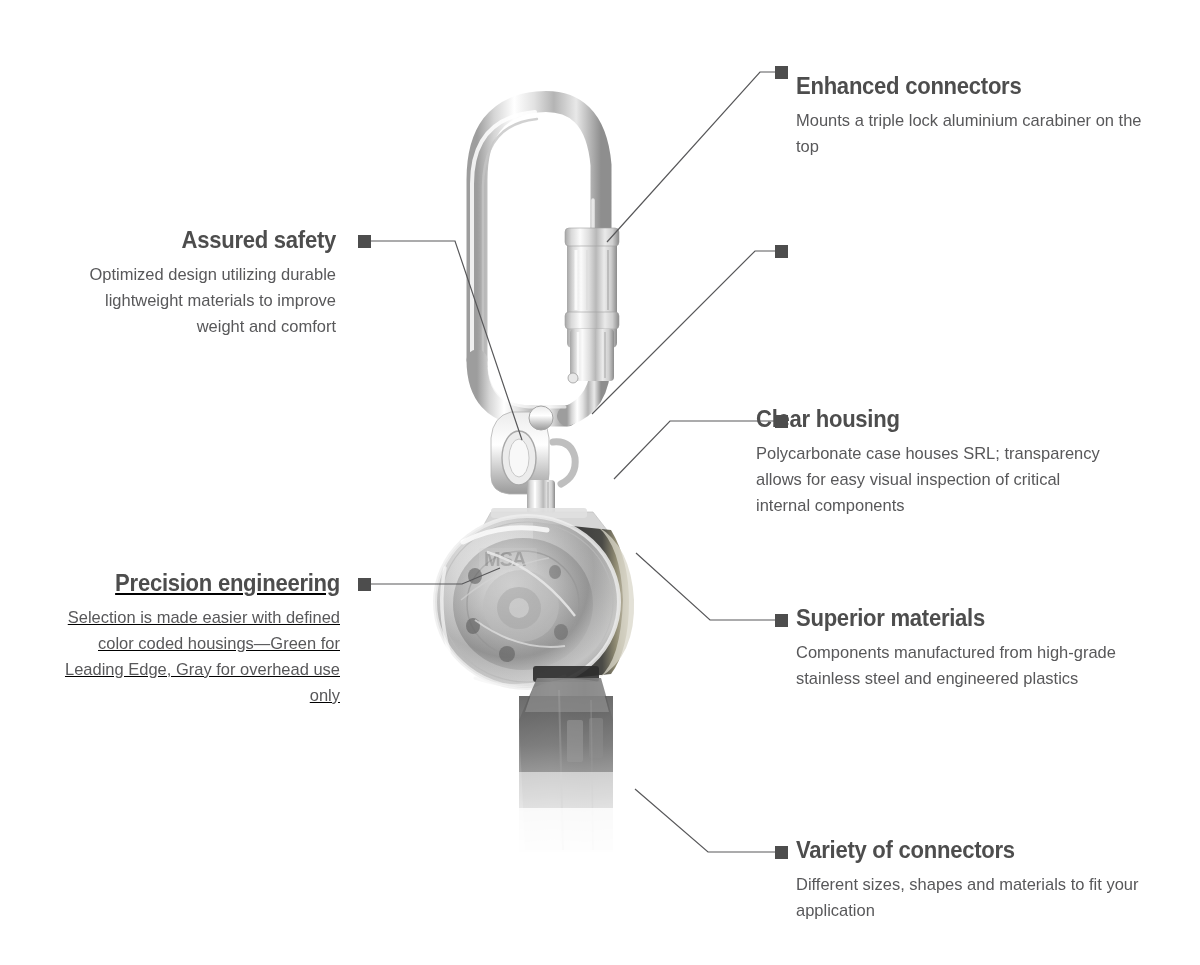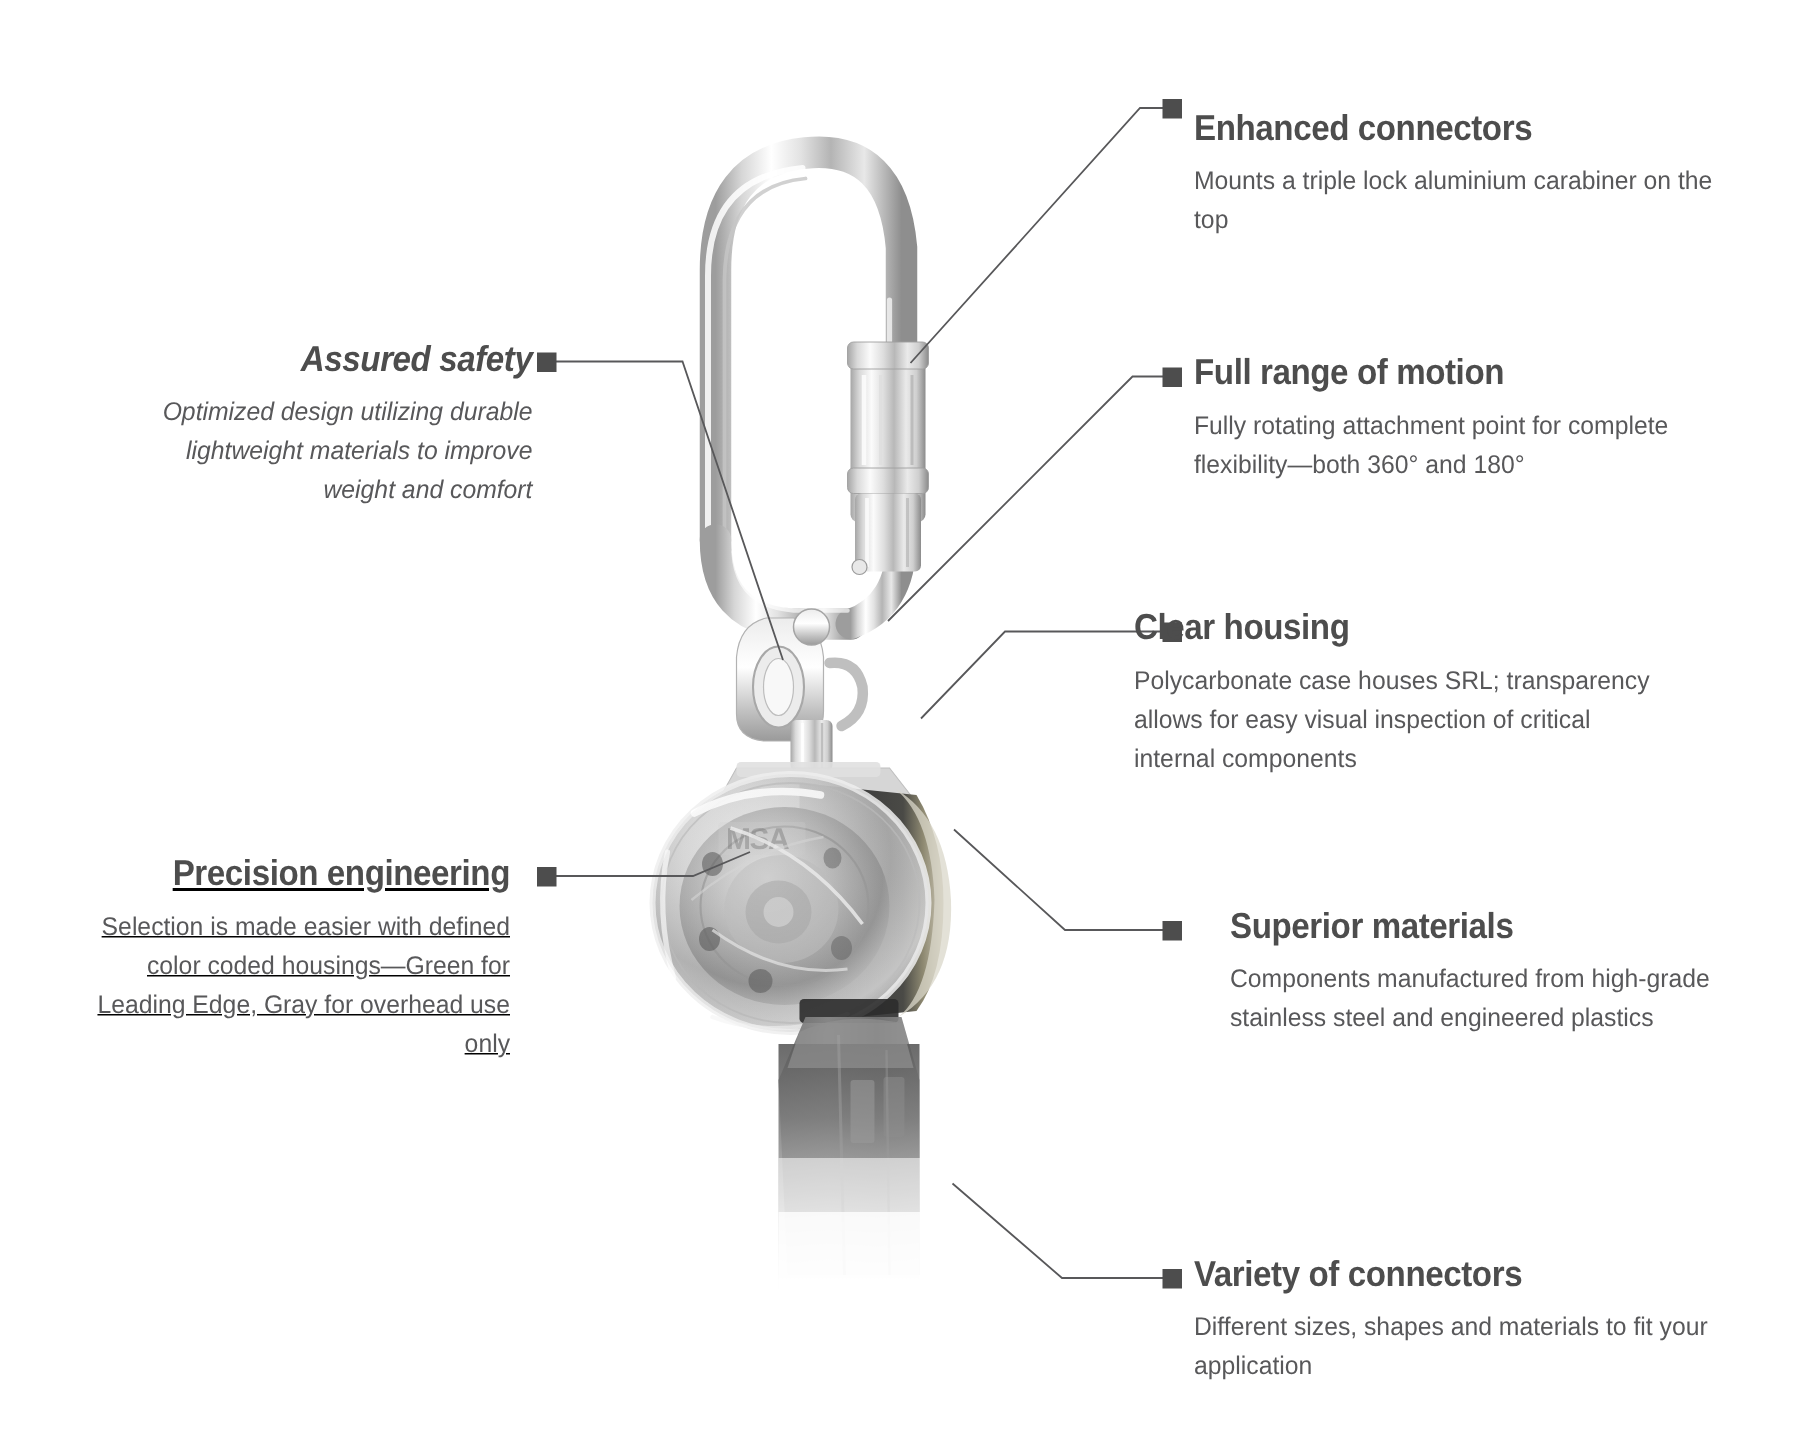--- a/index.html
+++ b/index.html
@@ -261,41 +261,37 @@
 
     <polyline points="368,584 462,584 500,568"></polyline>
     <rect class="bullet" x="358" y="578" width="13" height="13"></rect>
   </svg>
 
   <div class="callout right" style="left:796px; top:72px; width:370px;">
     <div class="c-title">Enhanced connectors</div>
     <div class="c-body">Mounts a triple lock aluminium carabiner on the top</div>
   </div>
 
-  <div class="callout right" style="left:796px; top:235px; width:370px;">
-    <div class="c-title">Full range of motion</div>
-    <div class="c-body">Fully rotating attachment point for complete flexibility—both 360° and 180°</div>
-  </div>
 
   <div class="callout right" style="left:756px; top:405px; width:372px;">
     <div class="c-title">Clear housing</div>
     <div class="c-body">Polycarbonate case houses SRL; transparency allows for easy visual inspection of critical internal components</div>
   </div>
 
-  <div class="callout right" style="left:796px; top:604px; width:370px;margin-left:24px;">
+  <div class="callout right" style="left:796px; top:604px; width:370px;">
     <div class="c-title">Superior materials</div>
     <div class="c-body">Components manufactured from high-grade stainless steel and engineered plastics</div>
   </div>
 
   <div class="callout right" style="left:796px; top:836px; width:372px;">
     <div class="c-title">Variety of connectors</div>
     <div class="c-body">Different sizes, shapes and materials to fit your application</div>
   </div>
 
-  <div class="callout left" style="left:75px; top:226px; width:280px;font-style:italic;">
+  <div class="callout left" style="left:56px; top:226px; width:280px;">
     <div class="c-title">Assured safety</div>
     <div class="c-body">Optimized design utilizing durable lightweight materials to improve weight and comfort</div>
   </div>
 
   <div class="callout left" style="left:40px; top:569px; width:300px;text-decoration:underline;">
     <div class="c-title">Precision engineering</div>
     <div class="c-body">Selection is made easier with defined color coded housings—Green for Leading Edge, Gray for overhead use only</div>
   </div>
 
 </div>

